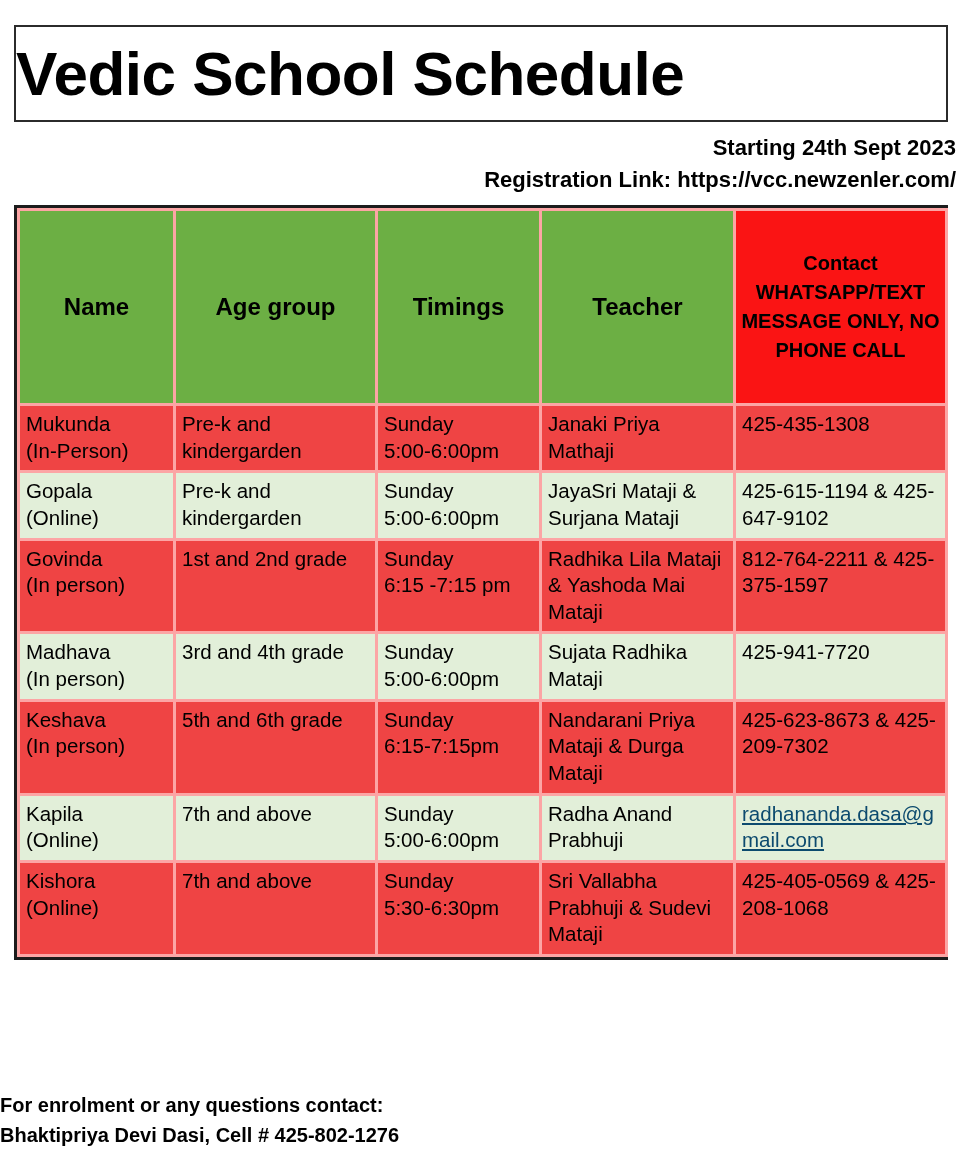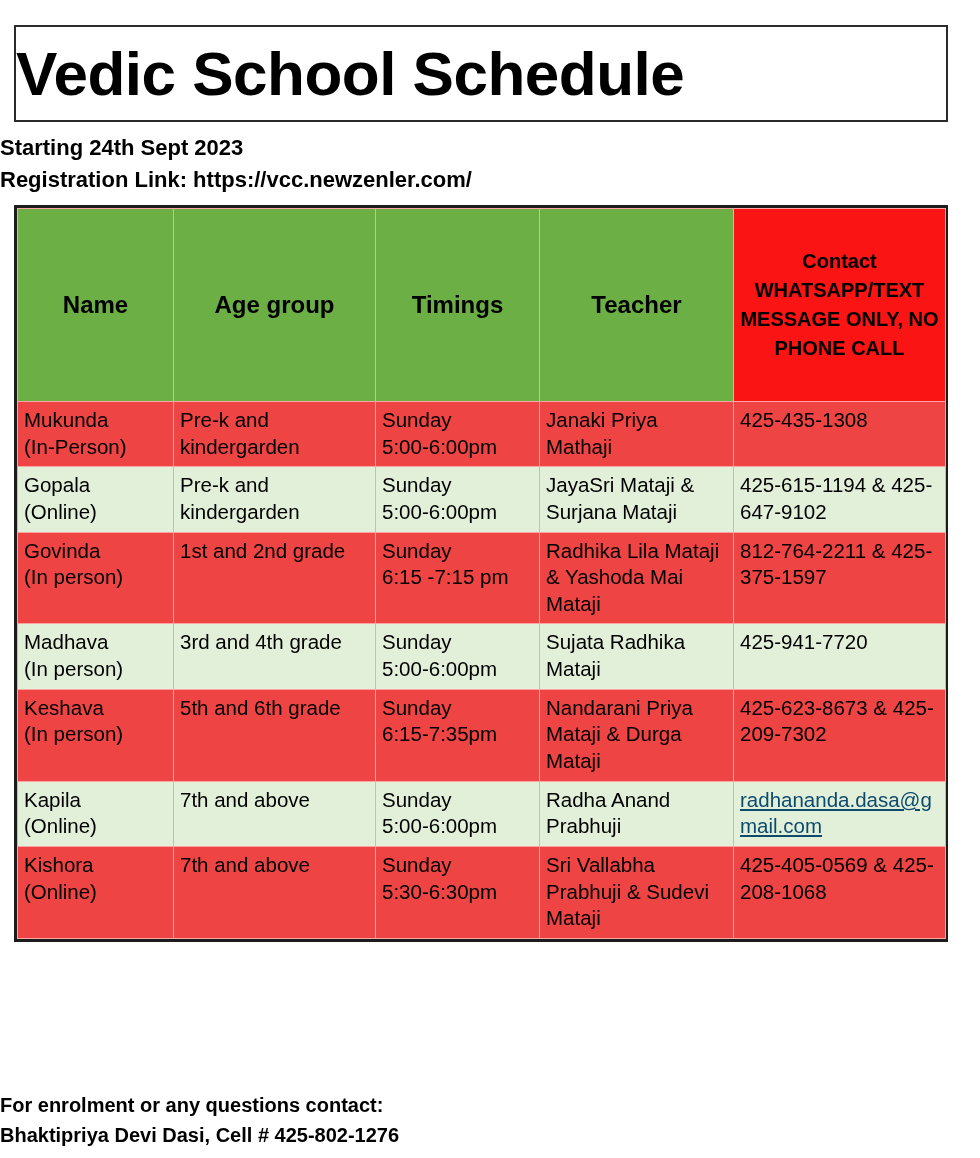--- a/index.html
+++ b/index.html
@@ -41,21 +41,21 @@
     line-height: 1;
     white-space: nowrap;
   }
 
   
   .subtitle-block {
     position: absolute;
     left: 0;
     top: 132px;
     width: 956px;
-    text-align: left;
+    text-align: right;
   }
   .subtitle {
     font-size: 22px;
     font-weight: bold;
     line-height: 1.45;
     white-space: nowrap;
   }
 
   
   .table-wrap {
@@ -66,21 +66,21 @@
     box-sizing: border-box;
     border: 3px solid #1c1c1c;
   }
   table.schedule {
     border-collapse: collapse;
     width: 100%;
     table-layout: fixed;
   }
   table.schedule td,
   table.schedule th {
-    border: 1px solid #fca5a5;
+    border: 3px solid #fca5a5;
     vertical-align: top;
     padding: 5px 6px 6px 6px;
     font-size: 20.5px;
     line-height: 1.30;
     word-wrap: break-word;
     overflow-wrap: break-word;
   }
   table.schedule thead th {
     background: #6CAF44;
     text-align: center;
@@ -212,21 +212,21 @@
             <td>425-941-7720</td>
           </tr>
           <tr class="row-dark">
             <td>
               <span class="cell-line">Keshava</span>
               <span class="cell-line">(In person)</span>
             </td>
             <td>5th and 6th grade</td>
             <td>
               <span class="cell-line">Sunday</span>
-              <span class="cell-line">6:15-7:35pm</span>
+              <span class="cell-line">6:15-7:15pm</span>
             </td>
             <td>Nandarani Priya Mataji &amp; Durga Mataji</td>
             <td>425-623-8673 &amp; 425-209-7302</td>
           </tr>
           <tr class="row-light">
             <td>
               <span class="cell-line">Kapila</span>
               <span class="cell-line">(Online)</span>
             </td>
             <td>7th and above</td>

